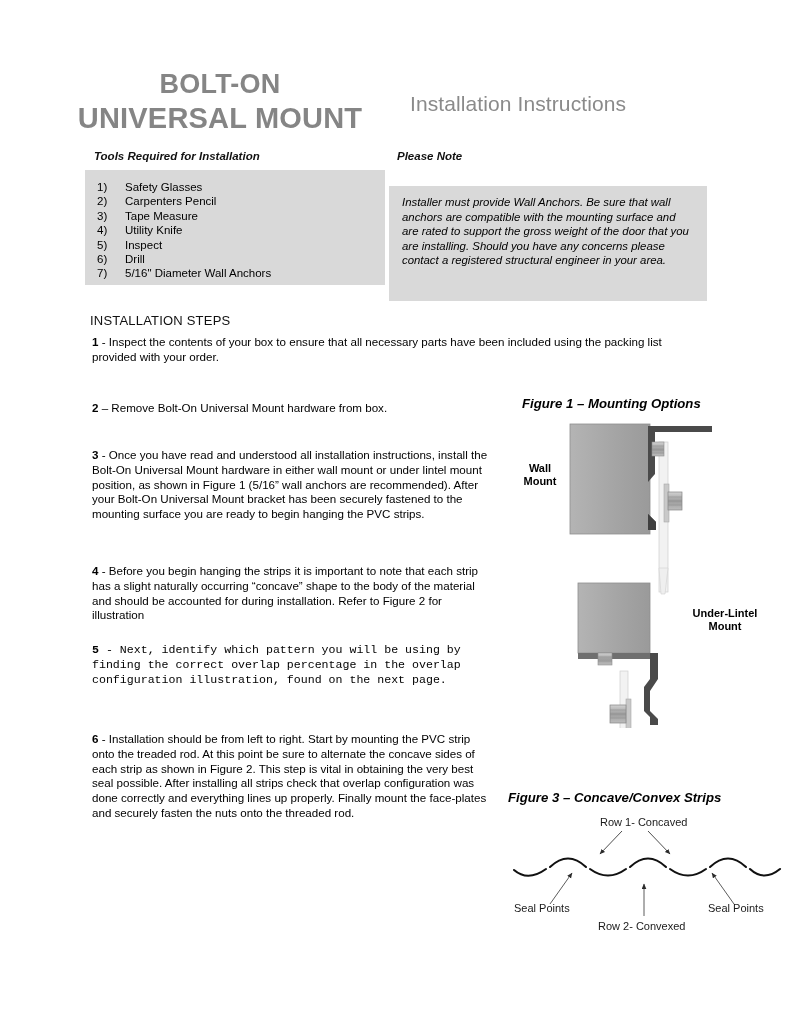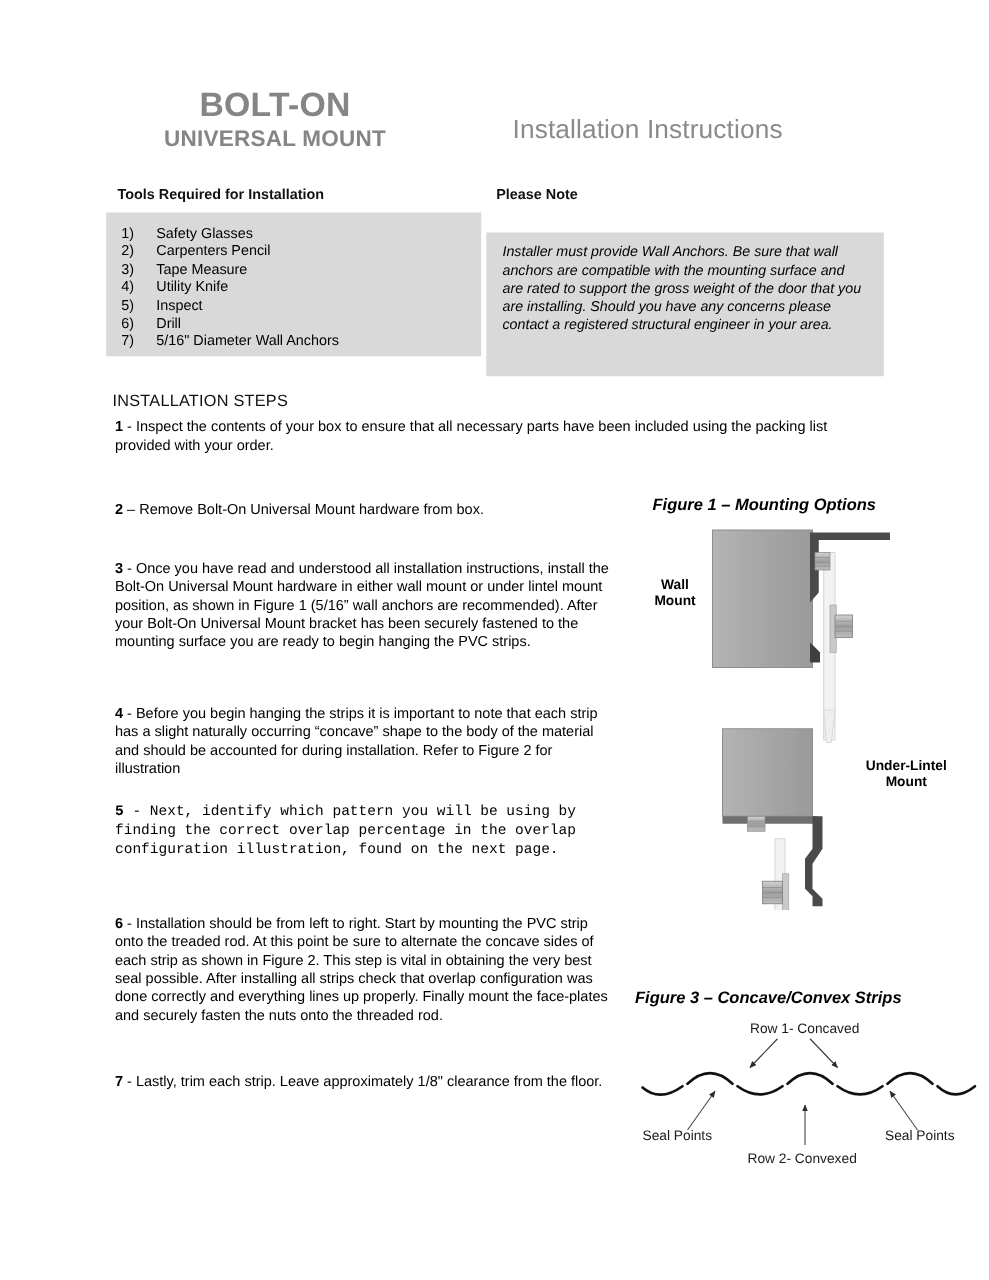--- a/index.html
+++ b/index.html
@@ -34,37 +34,38 @@
   }
   .title-line {
     font-size: 27px;
     font-weight: bold;
     color: #858585;
     line-height: 1.22;
     letter-spacing: 0.2px;
     white-space: nowrap;
   }
   .title-line.l2 {
-    font-size: 18px;
+    font-size: 29px;
   }
 
   .subtitle {
     position: absolute;
     left: 410px;
     top: 92px;
     font-size: 21px;
     font-weight: normal;
     color: #8a8a8a;
     letter-spacing: 0.1px;
   }
 
   
   .box-heading {
     position: absolute;
     font-size: 11.5px;
+    font-style: italic;
     font-weight: bold;
     color: #111;
   }
   .gray-box {
     position: absolute;
     background: #d9d9d9;
   }
 
   #tools-heading { left: 94px; top: 150px; }
   #tools-box {
@@ -200,21 +201,20 @@
   </div>
 
   <div id="steps-title">INSTALLATION STEPS</div>
 
   <div class="step" id="step-1"><b>1</b><span> - </span><span>Inspect the contents of your box to ensure that all necessary parts have been included using the packing list provided with your order.</span></div>
   <div class="step" id="step-2"><b>2</b><span> – </span><span>Remove Bolt-On Universal Mount hardware from box.</span></div>
   <div class="step" id="step-3"><b>3</b><span> - </span><span>Once you have read and understood all installation instructions, install the Bolt-On Universal Mount hardware in either wall mount or under lintel mount position, as shown in Figure 1 (5/16” wall anchors are recommended).  After your Bolt-On Universal Mount bracket has been securely fastened to the mounting surface you are ready to begin hanging the PVC strips.</span></div>
   <div class="step" id="step-4"><b>4</b><span> - </span><span>Before you begin hanging the strips it is important to note that each strip has a slight naturally occurring “concave” shape to the body of the material and should be accounted for during installation. Refer to Figure 2 for illustration</span></div>
   <div class="step" id="step-5"><b>5</b><span> - </span><span>Next, identify which pattern you will be using by finding the correct overlap percentage in the overlap configuration illustration, found on the next page.</span></div>
   <div class="step" id="step-6"><b>6</b><span> - </span><span>Installation should be from left to right.  Start by mounting the PVC strip onto the treaded rod. At this point be sure to alternate the concave sides of each strip as shown in Figure 2. This step is vital in obtaining the very best seal possible.  After installing all strips check that overlap configuration was done correctly and everything lines up properly.  Finally mount the face-plates and securely fasten the nuts onto the threaded rod.</span></div>
-  <div class="step" id="step-7"><b>7</b><span> - </span><span>Lastly, trim each strip. Leave approximately 1/8" clearance from the floor.</span></div>
 
   <div class="fig-caption" id="fig1-caption">Figure 1 – Mounting Options</div>
 
   <div class="fig-label" id="wall-mount-label">
     <div>Wall</div>
     <div>Mount</div>
   </div>
 
   <div class="fig-label" id="lintel-mount-label">
     <div>Under-Lintel</div>

